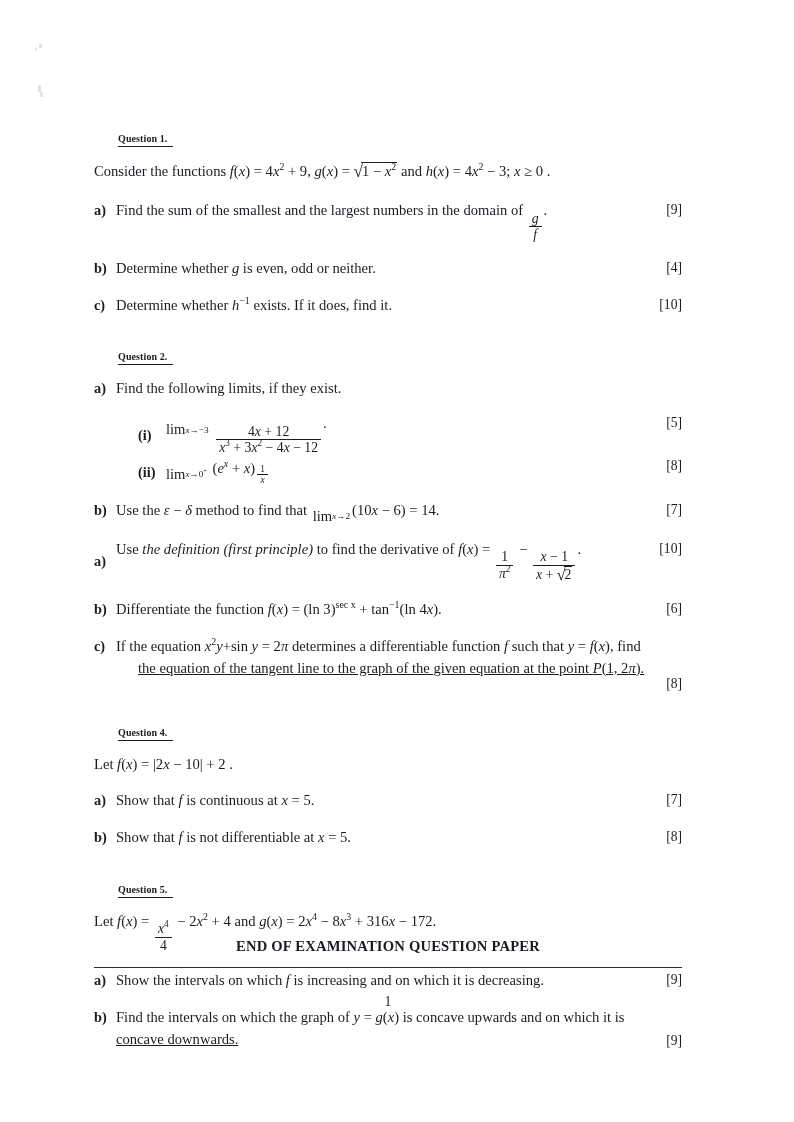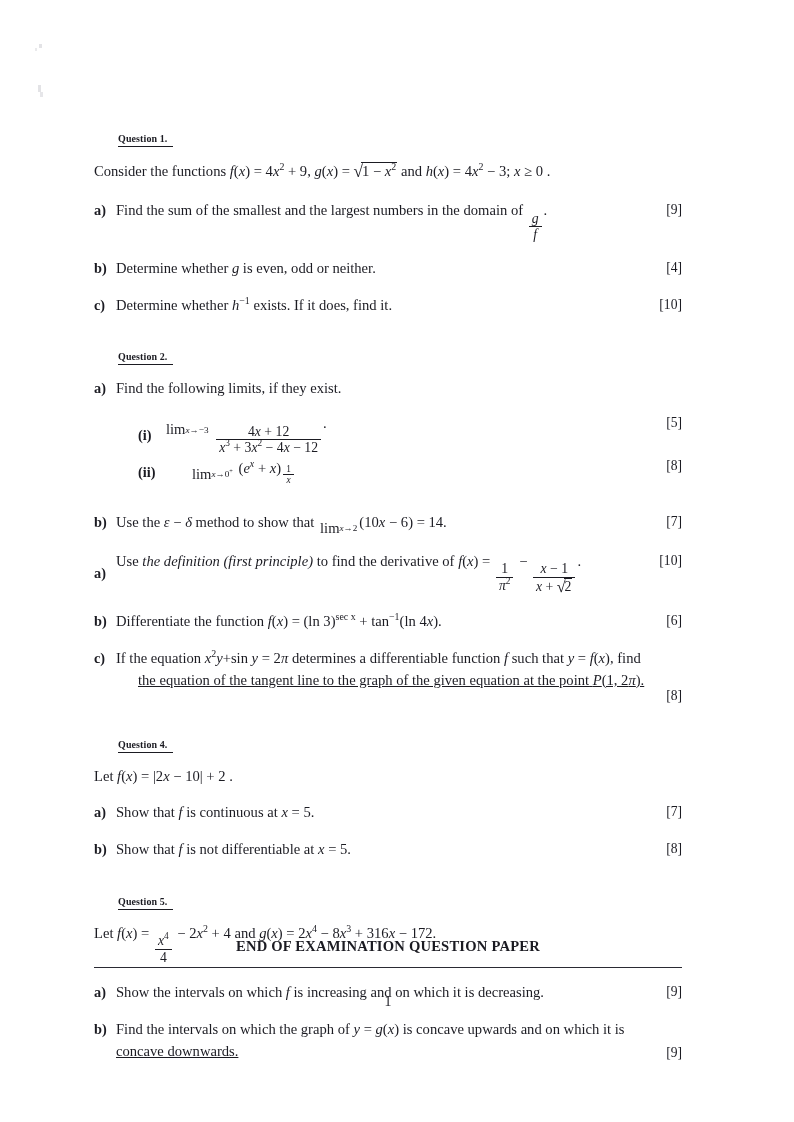--- a/index.html
+++ b/index.html
@@ -112,21 +112,21 @@
     padding-right: 46px;
     min-height: 30px;
   }
   .sub .slbl {
     font-weight: bold;
     width: 26px;
     flex: 0 0 26px;
     font-size: 14.3px;
   }
   .sub-i  { margin-top: 14px; margin-bottom: 2px; }
-  .sub-ii { margin-top: 2px; margin-bottom: 24px; gap: 26px; }
+  .sub-ii { margin-top: 2px; margin-bottom: 12px; }
 
   
   .m { font-style: italic; }
   .mr { font-style: normal; }
   sup, sub { font-size: 0.68em; font-style: normal; line-height: 0; }
   sup.it, sub.it { font-style: italic; }
 
   .frac {
     display: inline-flex;
     flex-direction: column;
@@ -282,21 +282,21 @@
             </span></sup>
       </span>
       <span class="marks">[8]</span>
     </div>
 
     <div class="item">
       <span class="lbl">b)</span>
       <span class="txt">
         <span>Use the</span>
         <span><span class="m">ε</span> − <span class="m">δ</span></span>
-        <span>method to show that</span>
+        <span>method to find that</span>
         <span><span class="lim">
               <span class="lop">lim</span>
               <span class="lsub"><span class="m">x</span>→2</span>
             </span>(10<span class="m">x</span> − 6) = 14.</span>
       </span>
       <span class="marks">[7]</span>
     </div>
 
 
     <div class="item" style="min-height:34px;align-items:center;">

